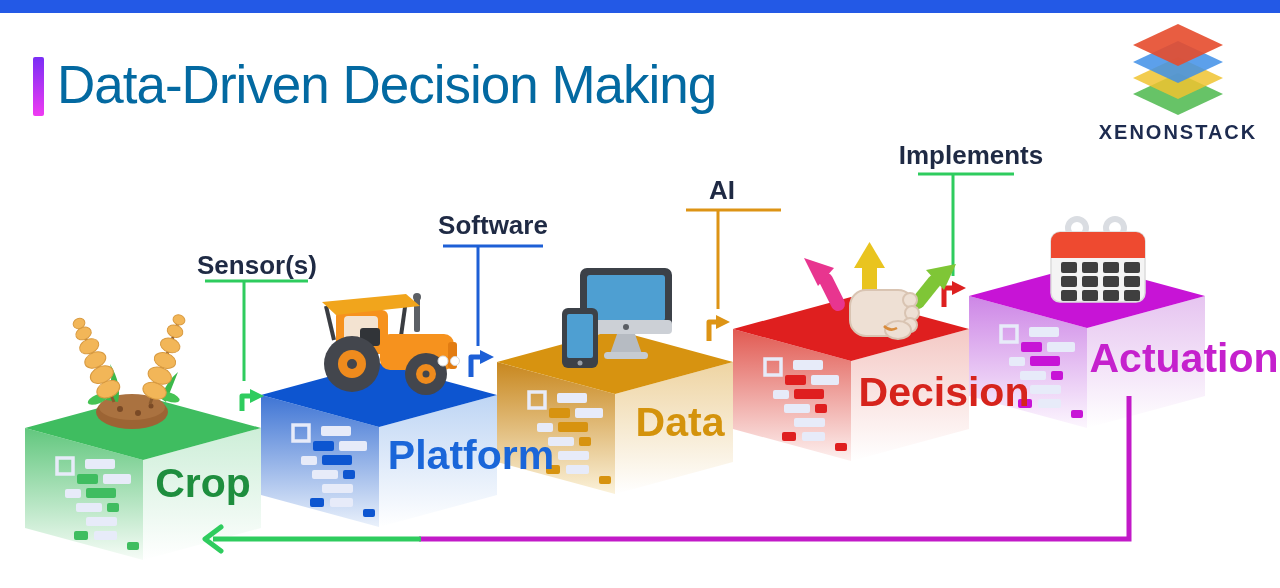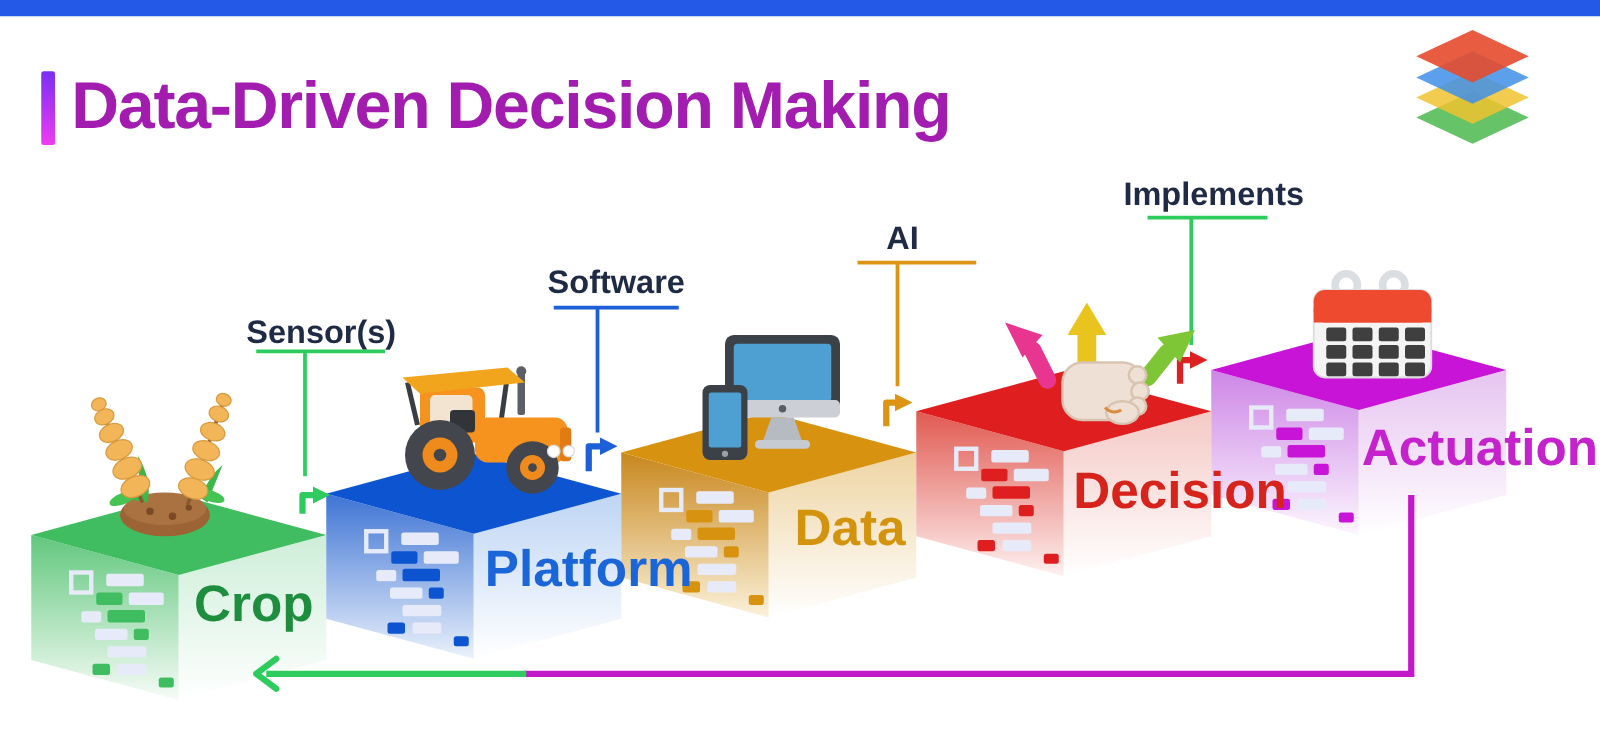--- a/index.html
+++ b/index.html
@@ -2,21 +2,21 @@
 <html><head>
 <meta charset="utf-8">
 <style>
   html,body{margin:0;padding:0;background:#fff;}
   .page{position:relative;width:1280px;height:588px;overflow:hidden;background:#fff;
         font-family:"Liberation Sans",sans-serif;}
   .top-bar{position:absolute;left:0;top:0;width:1280px;height:13px;background:#2359e6;}
   .title-accent{position:absolute;left:33px;top:57px;width:11px;height:59px;border-radius:2px;
         background:linear-gradient(180deg,#7a2ef5 0%,#ef3bf2 100%);}
   h1.title{position:absolute;left:57px;top:56px;margin:0;font-size:53px;line-height:1.1;
-        font-weight:bold;letter-spacing:-1px;color:#a21caf;white-space:nowrap;}
+        font-weight:normal;letter-spacing:-1px;color:#0369a1;white-space:nowrap;}
   .logo{position:absolute;left:1098px;top:20px;width:160px;text-align:center;z-index:3;}
   .logo-text{margin-top:1px;font-size:20px;font-weight:bold;letter-spacing:2px;color:#1d2b4f;}
   svg.diagram{position:absolute;left:0;top:0;z-index:1;}
   svg text{font-family:"Liberation Sans",sans-serif;}
   .conn-label{font-size:26px;font-weight:bold;}
   .box-label{font-size:41px;font-weight:bold;text-anchor:middle;}
 </style>
 </head>
 <body>
 
@@ -26,20 +26,21 @@
   <div class="title-accent"></div>
   <h1 class="title">Data-Driven Decision Making</h1>
 
   <div class="logo">
     <svg width="160" height="96" viewBox="0 0 160 96">
       <polygon points="80,53 125,74 80,95 35,74" fill="#4cb84c" fill-opacity="0.85"></polygon>
       <polygon points="80,37 125,58 80,79 35,58" fill="#f0c330" fill-opacity="0.85"></polygon>
       <polygon points="80,21 125,42 80,63 35,42" fill="#3f8fe8" fill-opacity="0.85"></polygon>
       <polygon points="80,4 125,25 80,46 35,25" fill="#e54b2c" fill-opacity="0.9"></polygon>
     </svg>
+    <div class="logo-text">XENONSTACK</div>
   </div>
 
   <svg class="diagram" width="1280" height="588" viewBox="0 0 1280 588">
     <defs>
       <linearGradient id="lf-crop" x1="0" y1="0" x2="0" y2="1">
           <stop offset="0" stop-color="#62c77e"></stop>
           <stop offset="1" stop-color="#f6fcf7"></stop>
         </linearGradient>
       <linearGradient id="rf-crop" x1="0" y1="0" x2="0" y2="1">
           <stop offset="0" stop-color="#cdeed8"></stop>

